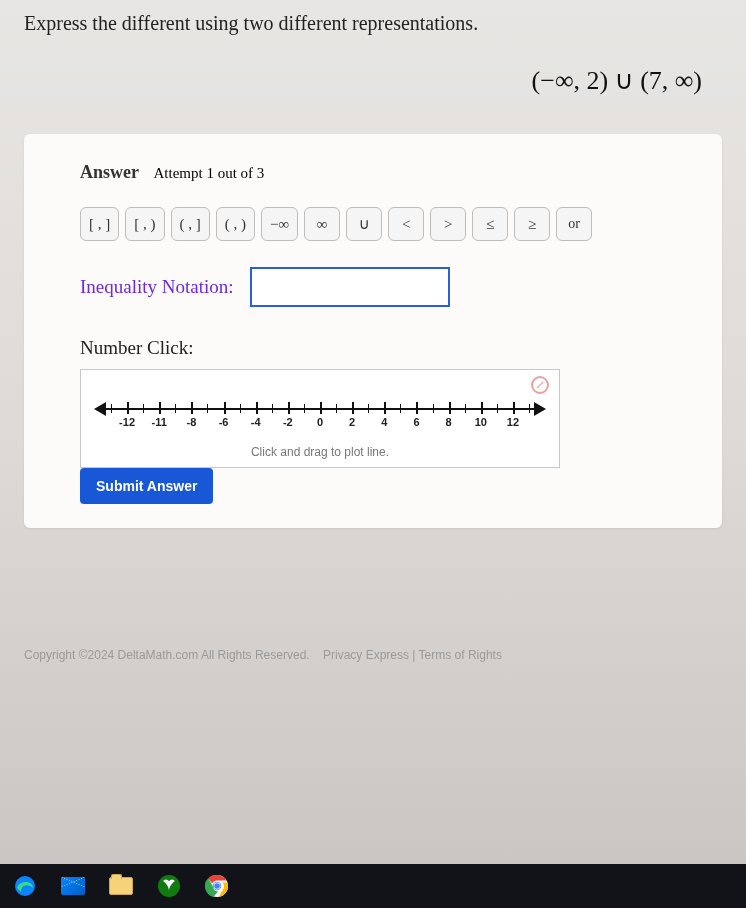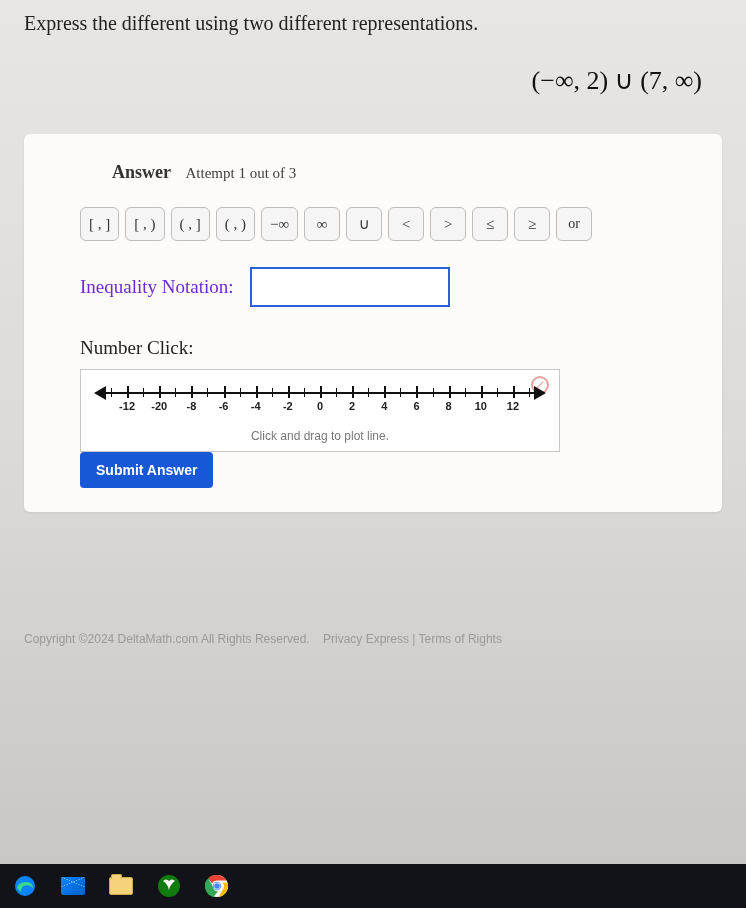--- a/index.html
+++ b/index.html
@@ -31,22 +31,22 @@
     background: #fcfbfa;
     border-radius: 6px;
     padding: 28px 34px 24px 56px;
     margin: 0 0 0 0;
     box-shadow: 0 1px 3px rgba(0,0,0,.08);
   }
   .answer-row {
     font-size: 18px;
     margin-bottom: 24px;
   }
-  .answer-label { font-weight: 700; color: #333; margin-left: 32px; }
-  .attempt { color: #404040; font-size: 15px; margin-left: 10px; }
+  .answer-label { font-weight: 700; color: #333; }
+  .attempt { color: #000000; font-size: 15px; margin-left: 10px; }
   .btn-row {
     display: flex;
     gap: 6px;
     flex-wrap: wrap;
     margin-bottom: 26px;
   }
   .sym-btn {
     border: 1px solid #bdbdbd;
     background: #f5f5f5;
     border-radius: 6px;
@@ -83,21 +83,21 @@
     padding: 0 8px;
   }
   .nl-label {
     font-size: 19px;
     color: #222;
     margin-bottom: 10px;
   }
   .nl-box {
     border: 1px solid #c8c8c8;
     background: #fff;
-    padding: 2px 12px 8px 12px;
+    padding: 18px 12px 8px 12px;
     position: relative;
     width: 480px;
   }
   .nl-clear {
     position: absolute;
     top: 6px;
     right: 10px;
     width: 18px;
     height: 18px;
     border: 2px solid #d9534f;
@@ -266,21 +266,21 @@
       <div class="numline">
         <div class="axis"></div>
         <div class="arrow-l"></div>
         <div class="arrow-r"></div>
         <div class="ticks" id="ticks">
             <div class="tick" style="left: 0%;"></div>
             <div class="tick major" style="left: 3.84615%;"></div>
             <div class="tick-label" style="left: 3.84615%;">-12</div>
             <div class="tick" style="left: 7.69231%;"></div>
             <div class="tick major" style="left: 11.5385%;"></div>
-            <div class="tick-label" style="left: 11.5385%;">-20</div>
+            <div class="tick-label" style="left: 11.5385%;">-11</div>
             <div class="tick" style="left: 15.3846%;"></div>
             <div class="tick major" style="left: 19.2308%;"></div>
             <div class="tick-label" style="left: 19.2308%;">-8</div>
             <div class="tick" style="left: 23.0769%;"></div>
             <div class="tick major" style="left: 26.9231%;"></div>
             <div class="tick-label" style="left: 26.9231%;">-6</div>
             <div class="tick" style="left: 30.7692%;"></div>
             <div class="tick major" style="left: 34.6154%;"></div>
             <div class="tick-label" style="left: 34.6154%;">-4</div>
             <div class="tick" style="left: 38.4615%;"></div>

